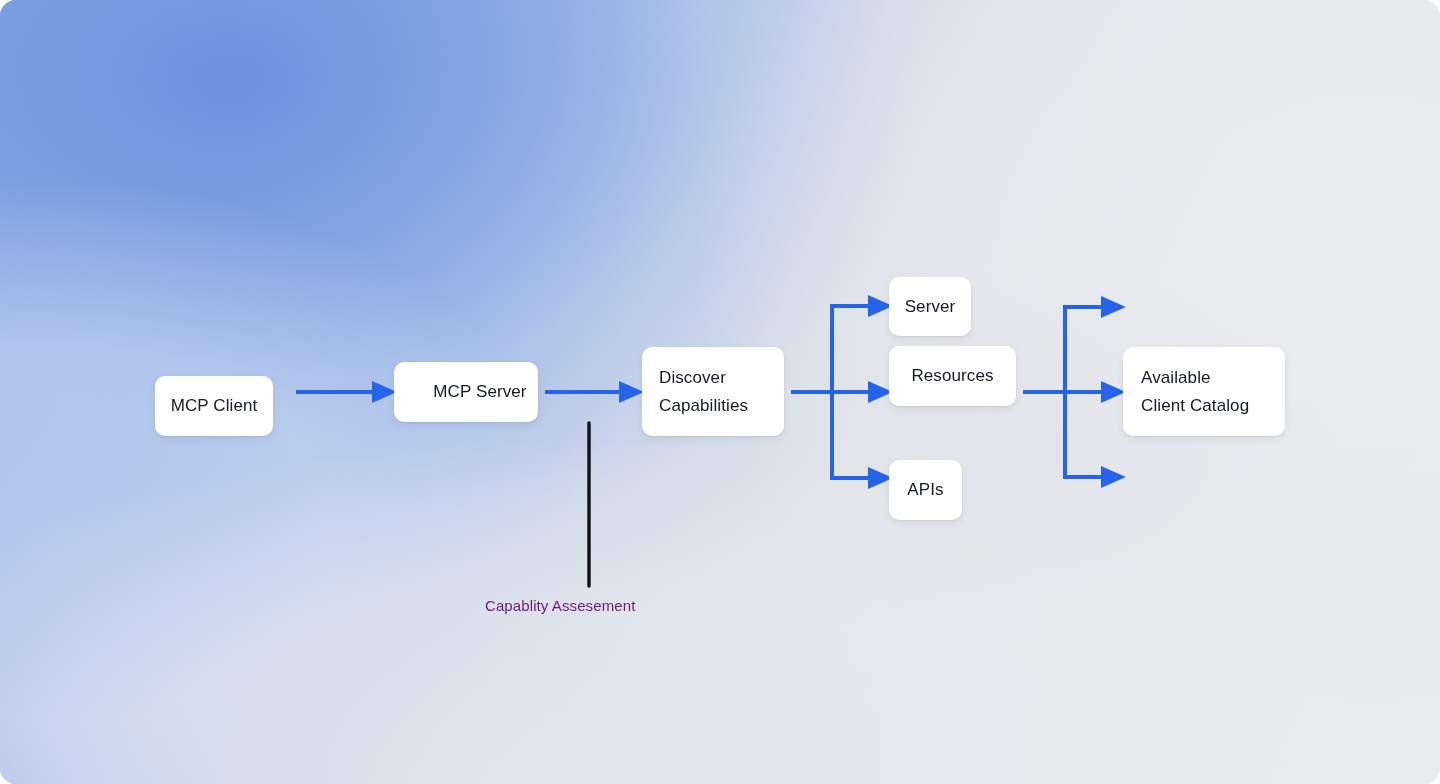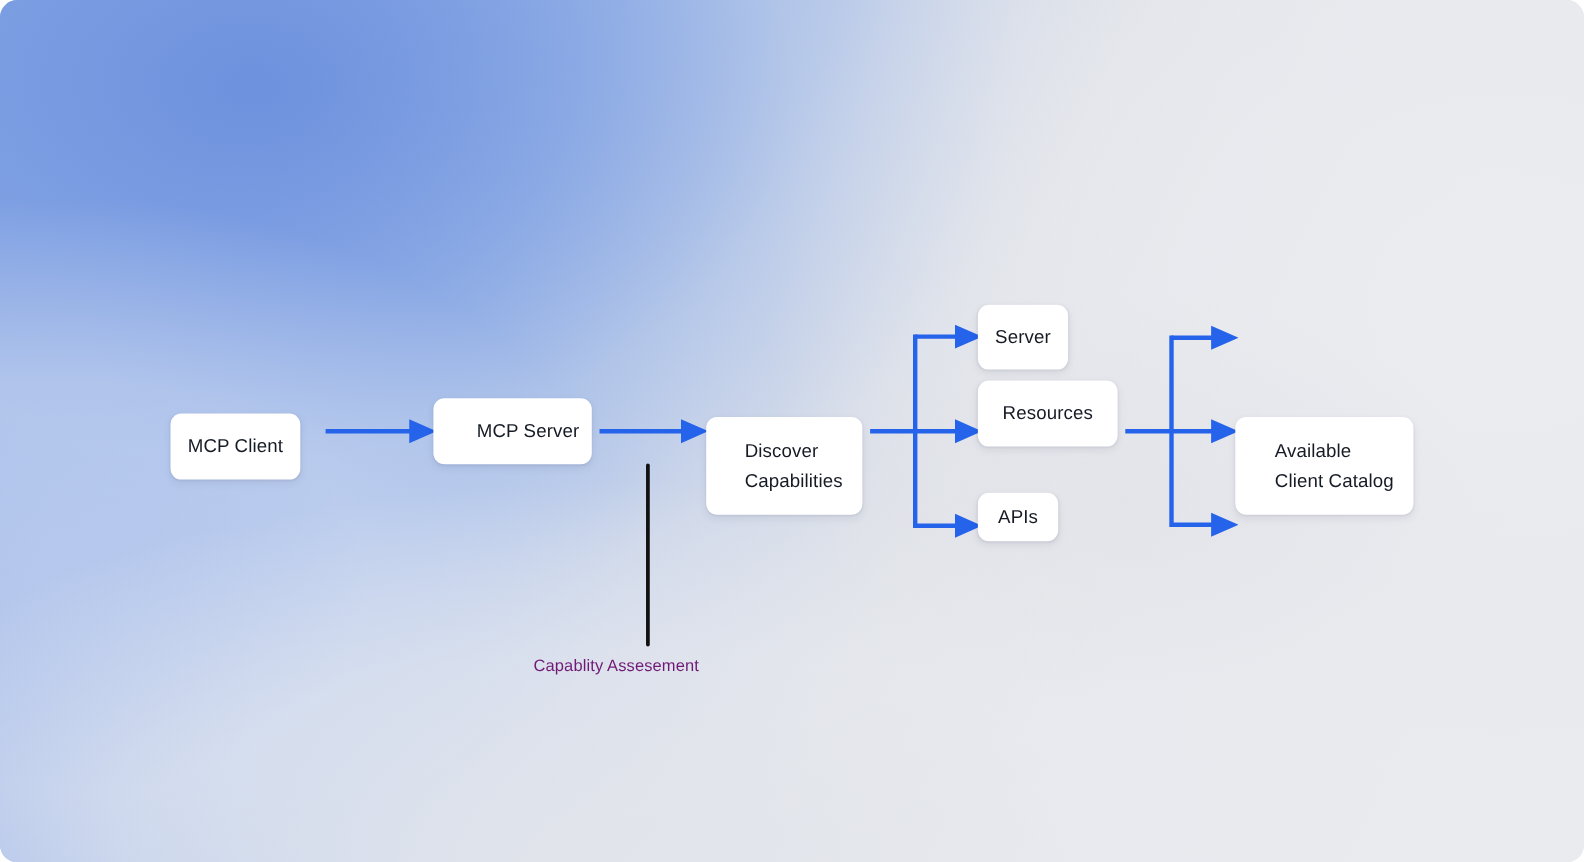--- a/index.html
+++ b/index.html
@@ -72,21 +72,21 @@
                 0 3px 8px rgba(23,35,70,0.07);
     display: flex;
     align-items: center;
     color: #151a24;
     font-size: 17px;
     line-height: 1.6;
     letter-spacing: 0.1px;
     white-space: pre-line;
   }
   .node.center { justify-content: center; }
-  .node.lead   { justify-content: center; margin-top: 32px; }
+  .node.lead   { justify-content: flex-start; }
 
   .edge-label {
     position: absolute;
     color: #701a75;
     font-size: 15px;
     letter-spacing: 0.1px;
     white-space: nowrap;
   }
 </style>
 </head>
@@ -148,21 +148,21 @@
   </div>
 
   <div class="node center" style="left:889px; top:277px; width:82px; height:59px;">
     <span>Server</span>
   </div>
 
   <div class="node center" style="left:889px; top:346px; width:127px; height:60px;">
     <span>Resources</span>
   </div>
 
-  <div class="node center" style="left:889px; top:448px; width:73px; height:44px;">
+  <div class="node center" style="left:889px; top:460px; width:73px; height:60px;">
     <span>APIs</span>
   </div>
 
   <div class="node lead" style="left:1123px; top:347px; width:162px; height:89px; padding-left:18px;">
     <span>Available
 Client Catalog</span>
   </div>
 
   <div class="edge-label" style="left:485px; top:597px;">
     <span>Capablity Assesement</span>

